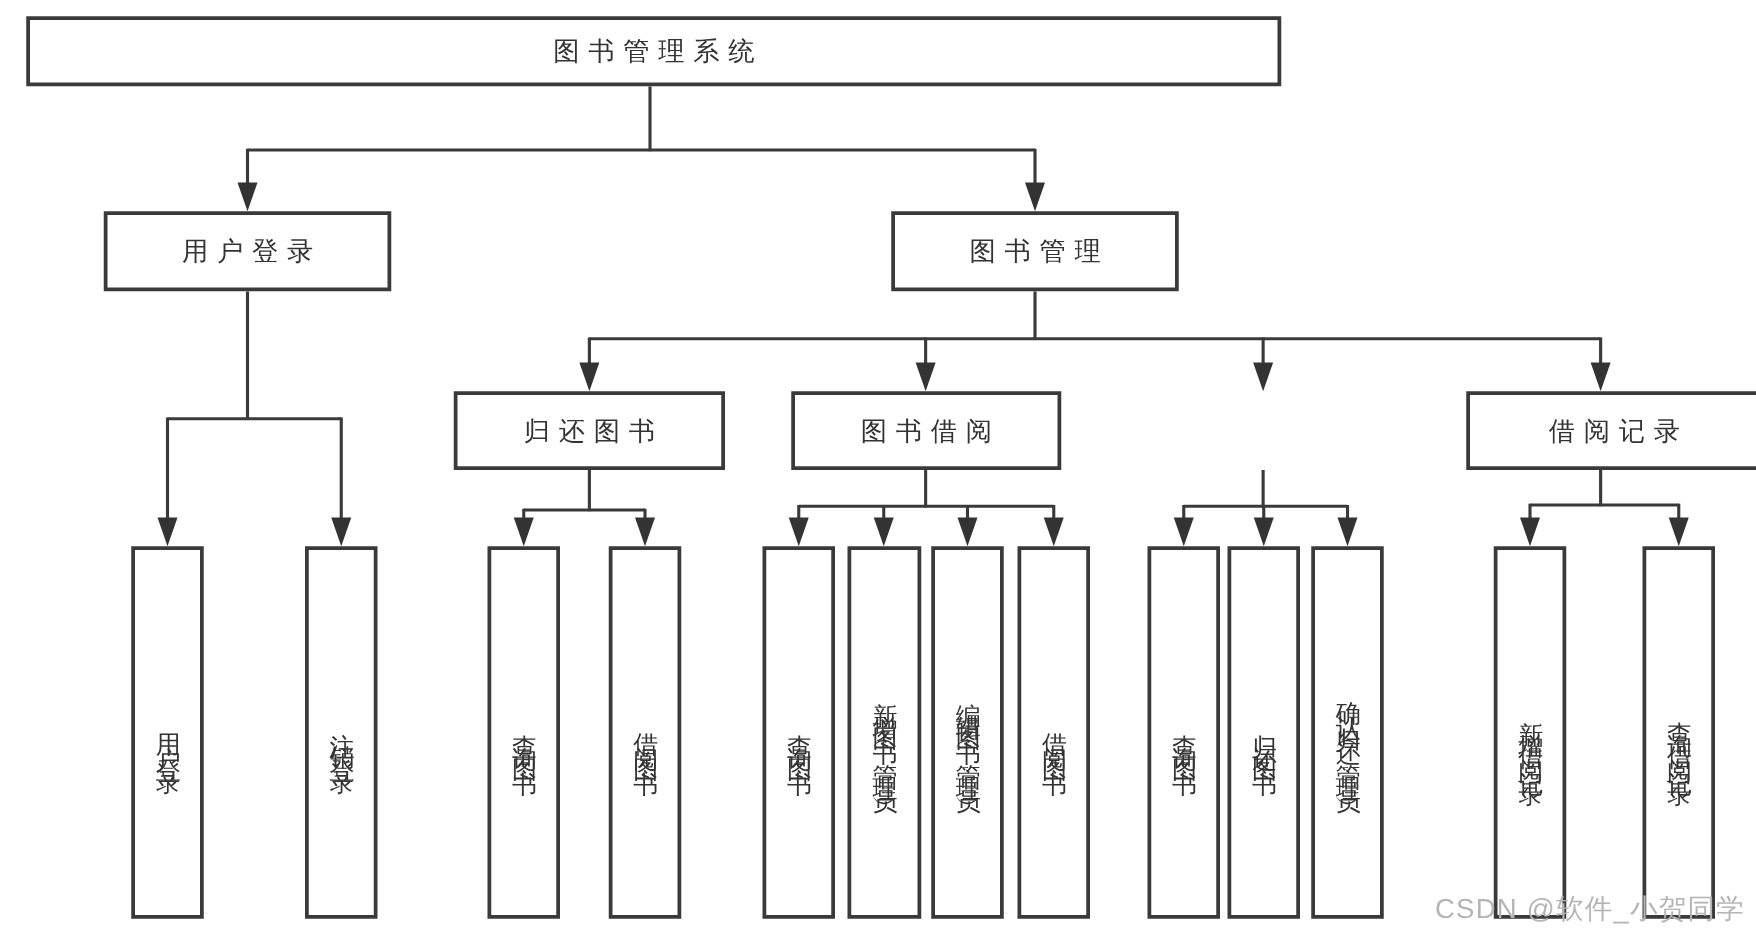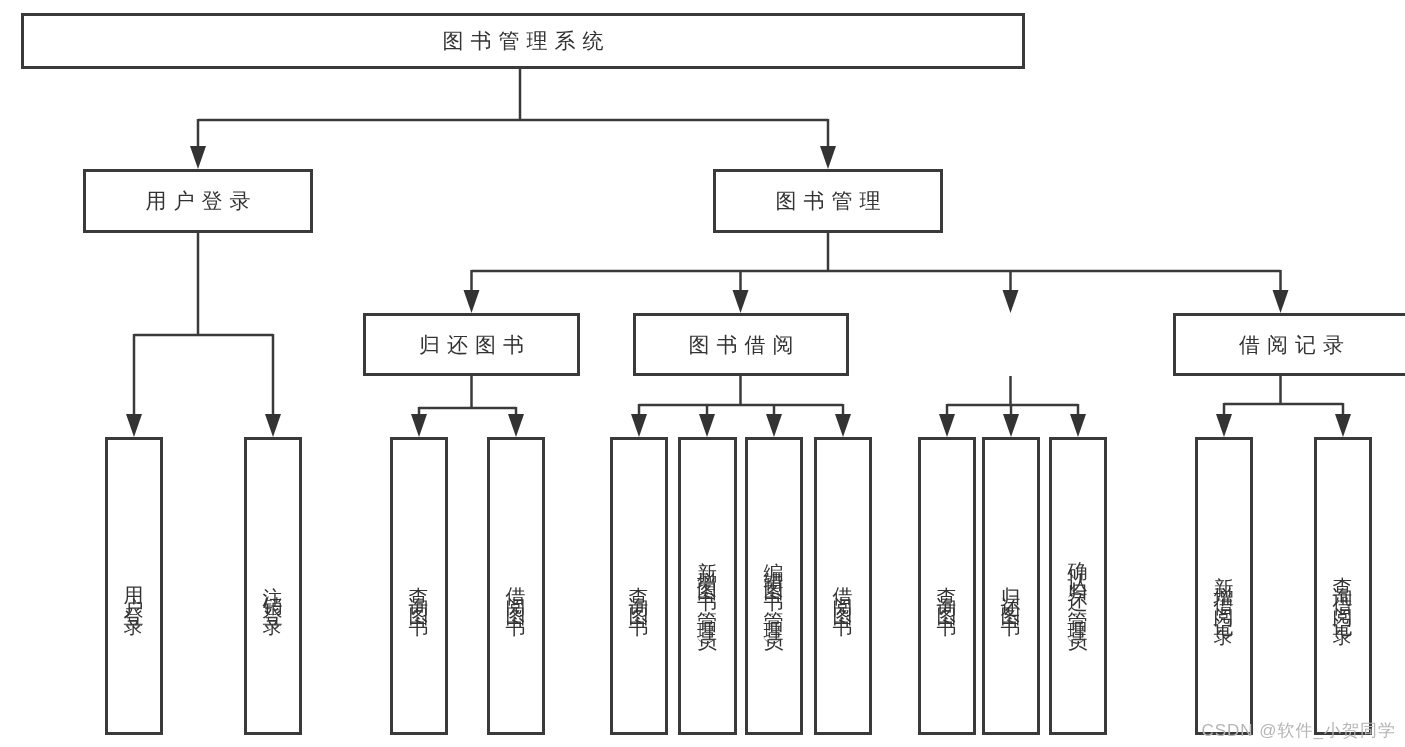--- a/index.html
+++ b/index.html
@@ -45,21 +45,21 @@
     text-orientation: mixed;
     letter-spacing: 10px;
     line-height: 1;
     white-space: nowrap;
     margin-bottom: -10px; 
   }
   .watermark {
     position: absolute;
     right: 9px;
     bottom: 5px;
-    font-size: 17px;
+    font-size: 22px;
     letter-spacing: 1px;
     color: #b5b5b5;
     white-space: nowrap;
   }
   svg line { stroke: #3a3a3a; stroke-width: 2.5; }
   svg polygon { fill: #333333; stroke: none; }
 </style>
 </head>
 <body>
 

